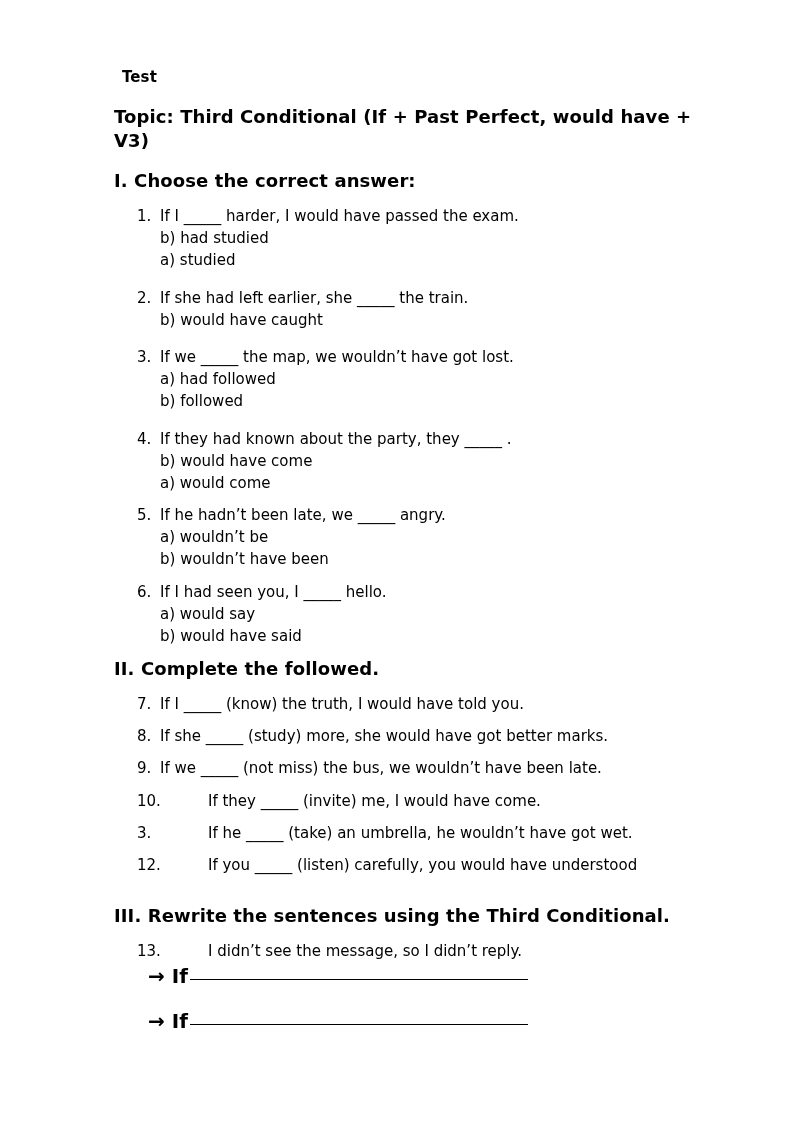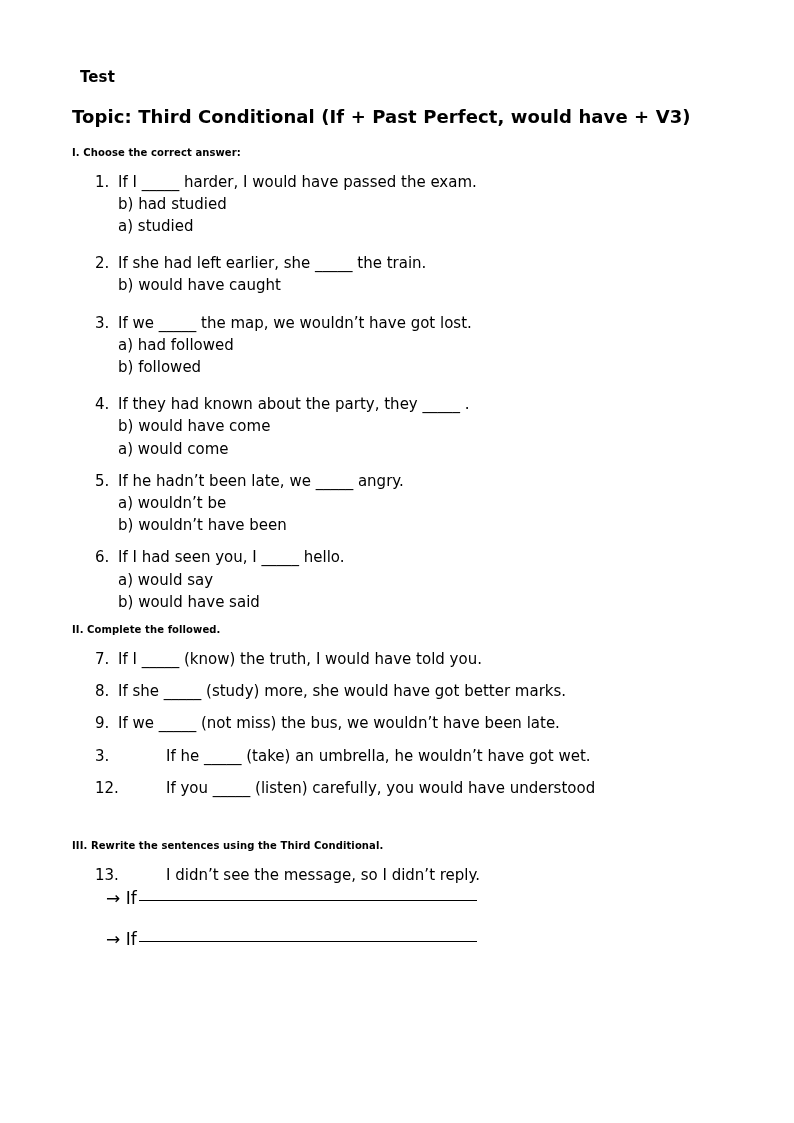--- a/index.html
+++ b/index.html
@@ -12,48 +12,48 @@
     height: 1123px;
     font-family: "DejaVu Sans", sans-serif;
     color: #000000;
     -webkit-font-smoothing: antialiased;
   }
   .page {
     position: relative;
     width: 794px;
     height: 1123px;
     box-sizing: border-box;
-    padding: 68px 90px 0 72px;
+    padding: 68px 90px 0 114px;
     background: #ffffff;
   }
 
   
   .doc-title {
     font-size: 15px;
     font-weight: bold;
     line-height: 1.32;
     margin: 0 0 17px 8px;
     letter-spacing: 0.1px;
   }
   .topic-line {
     font-size: 18px;
     font-weight: bold;
     line-height: 1.32;
     margin: 0 0 17px 0;
     letter-spacing: 0.1px;
   }
   .section-heading {
-    font-size: 10px;
+    font-size: 18px;
     font-weight: bold;
     line-height: 1.32;
     margin: 0 0 12px 0;
     letter-spacing: 0.1px;
   }
   .section-heading.gap-above {
-    margin-top: 40px;
+    margin-top: 28px;
   }
 
   
   .qblock {
     margin: 0 0 15px 0;
   }
   .qblock.tight {
     margin-bottom: 10px;
   }
   .qline {
@@ -80,23 +80,24 @@
     font-size: 15px;
     line-height: 1.48;
     padding-left: 46px;
     white-space: pre-wrap;
   }
 
   
   .rw-answer {
     display: flex;
     align-items: baseline;
-    font-size: 17px;
+    font-size: 20px;
     line-height: 1.48;
     padding-left: 34px;
+    font-weight: bold;
   }
   .rw-arrow {
     flex: 0 0 auto;
     white-space: pre;
   }
   .rw-rule {
     flex: 0 0 auto;
     width: 338px;
     border-bottom: 1.4px solid #000;
     height: 0;
@@ -185,20 +186,26 @@
     </div>
   </div>
 
   <div class="qblock tight">
     <div class="qline">
       <span class="qnum">9.</span>
       <span class="qtext">If we _____ (not miss) the bus, we wouldn’t have been late.</span>
     </div>
   </div>
 
+  <div class="qblock tight">
+    <div class="qline">
+      <span class="qnum wide">10.</span>
+      <span class="qtext">If they _____ (invite) me, I would have come.</span>
+    </div>
+  </div>
 
   <div class="qblock tight">
     <div class="qline">
       <span class="qnum wide">3.</span>
       <span class="qtext">If he _____ (take) an umbrella, he wouldn’t have got wet.</span>
     </div>
   </div>
 
   <div class="qblock tight">
     <div class="qline">

